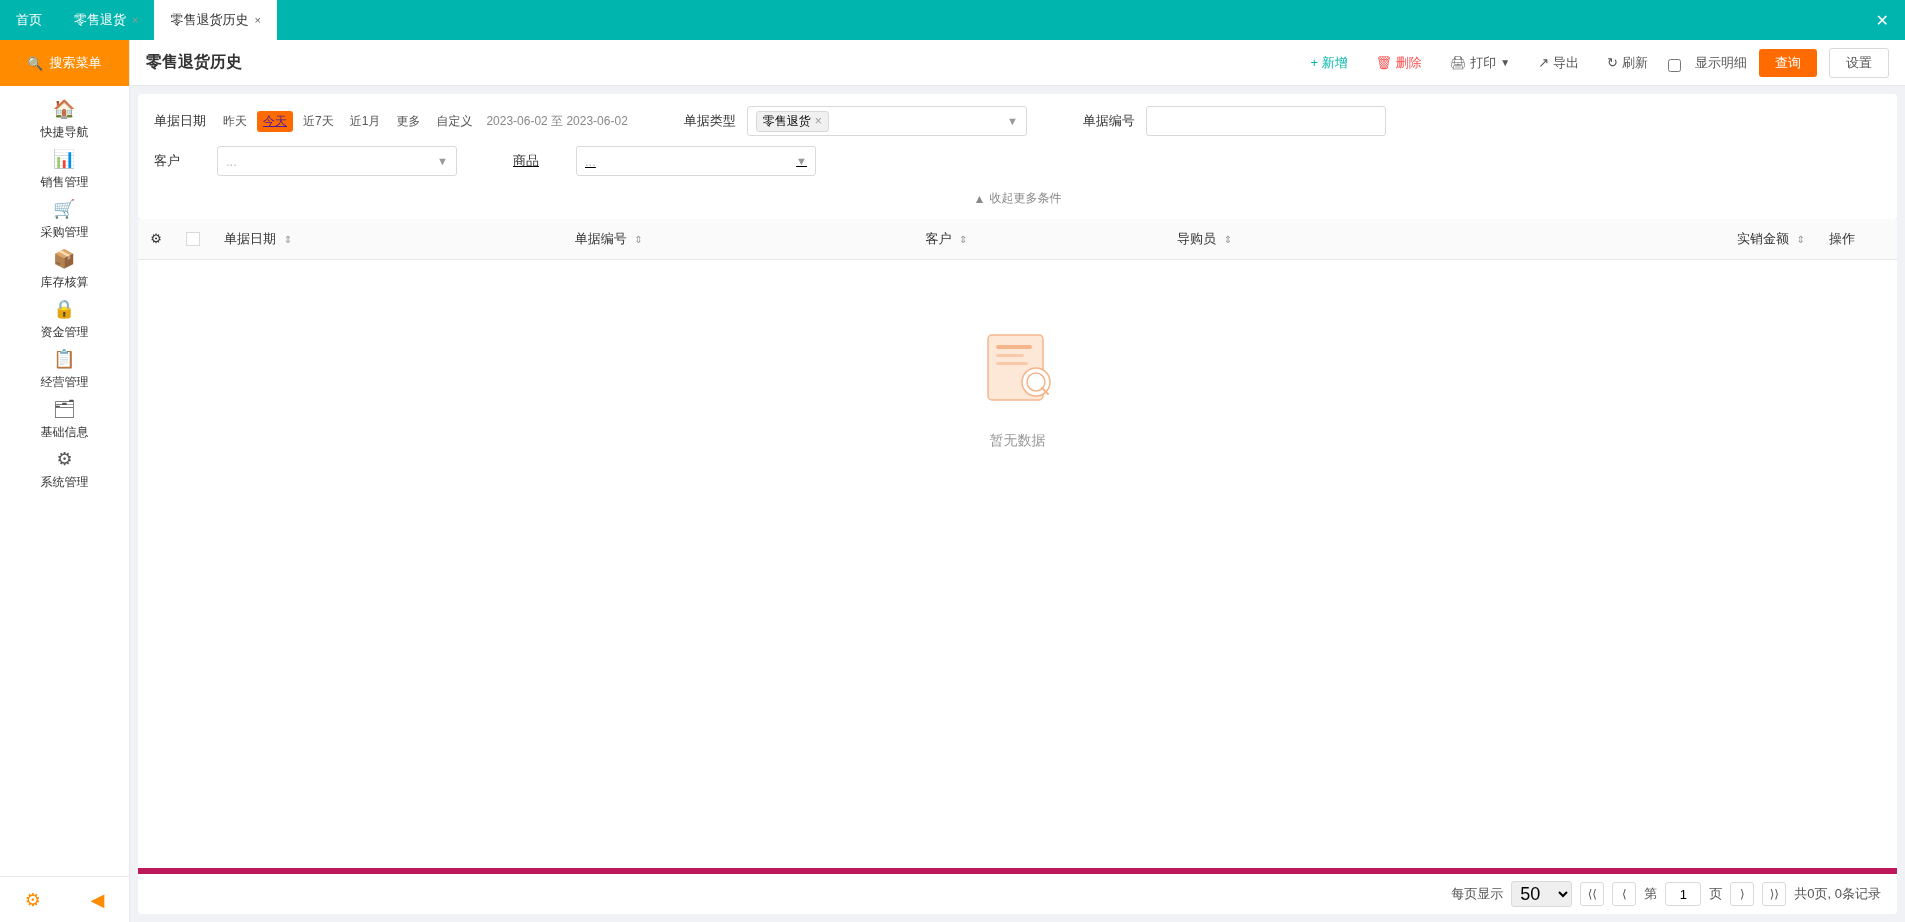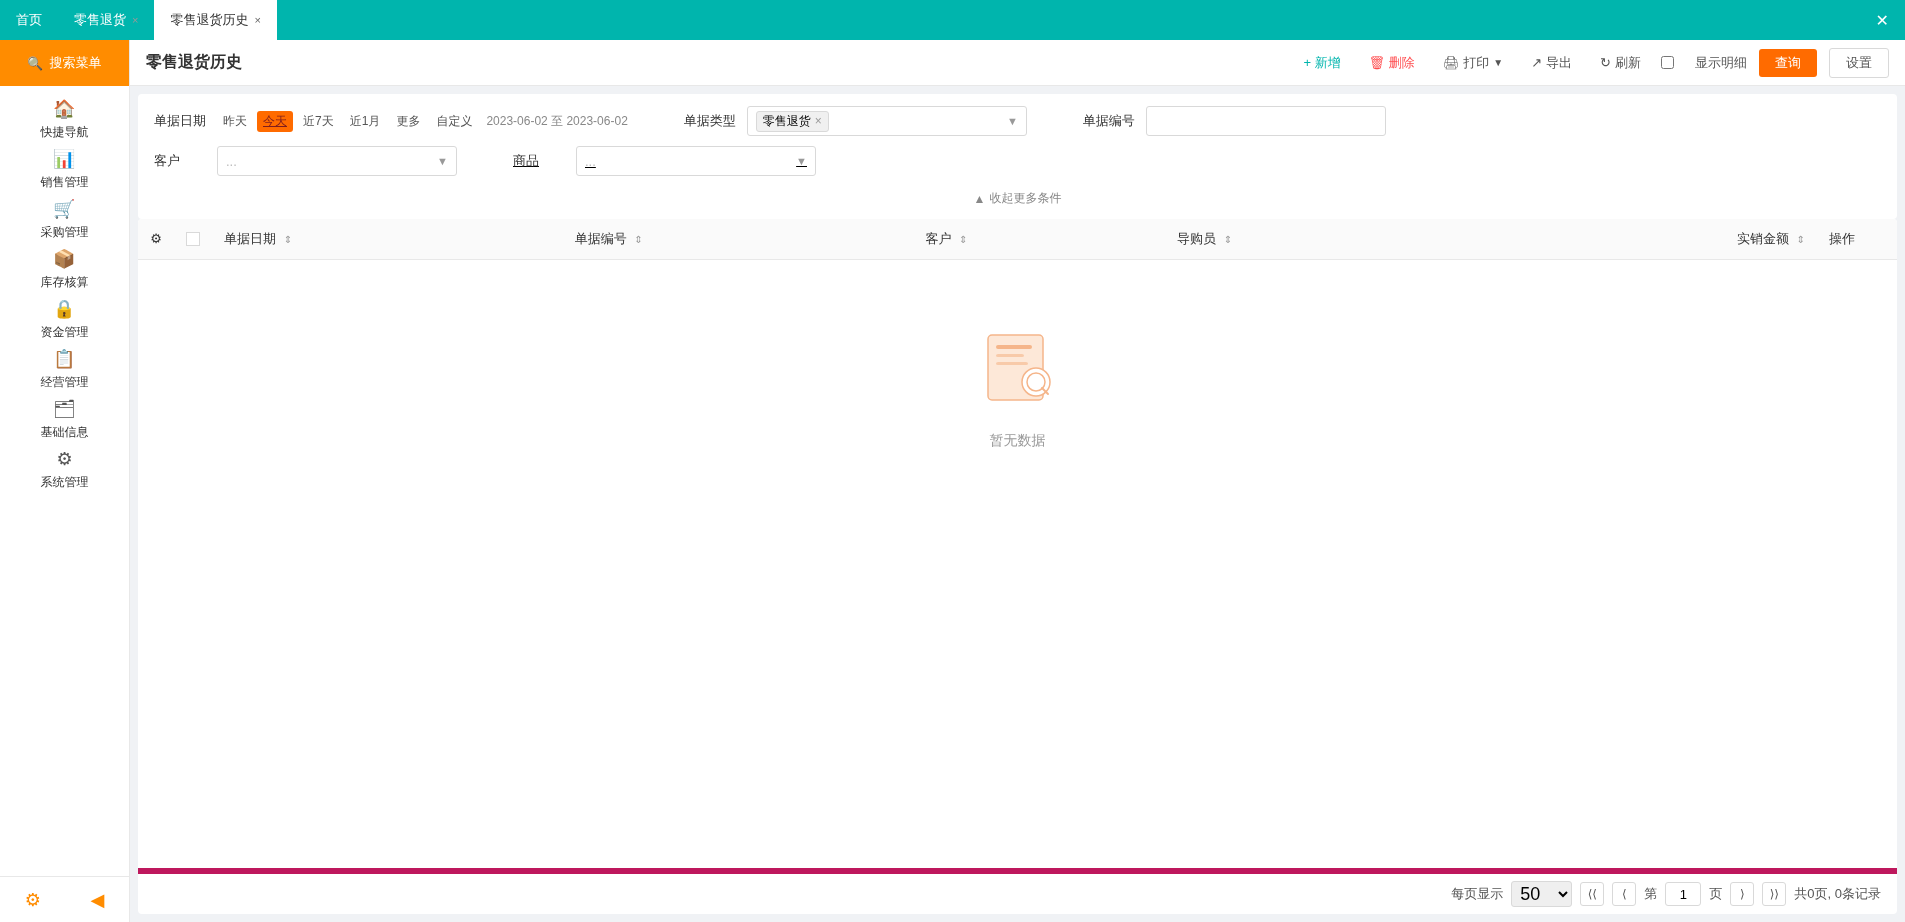--- a/index.html
+++ b/index.html
@@ -160,22 +160,22 @@
       background: #fff;
       color: #555;
       border: 1px solid #d9d9d9;
       padding: 5px 16px;
       border-radius: 3px;
       font-size: 13px;
       cursor: pointer;
     }
     .display-detail {
       display: flex;
-      align-items: center;
-      gap: 21px;
+      align-items: flex-end;
+      gap: 14px;
       font-size: 13px;
       color: #555;
     }
 
     
     .filter-area {
       background: #fff;
       padding: 12px 16px 8px;
       flex-shrink: 0;
       margin: 8px 8px 0;
@@ -206,21 +206,21 @@
     }
     .date-btn {
       padding: 2px 6px;
       border-radius: 3px;
       cursor: pointer;
       color: #555;
       font-size: 12px;
     }
     .date-btn.active {
       background: #ff6b00;
-      color: #7f1d1d;
+      color: #4c1d95;
       text-decoration: underline;
     }
     .date-range {
       font-size: 12px;
       color: #888;
     }
     .filter-select {
       display: flex;
       align-items: center;
       min-width: 240px;

